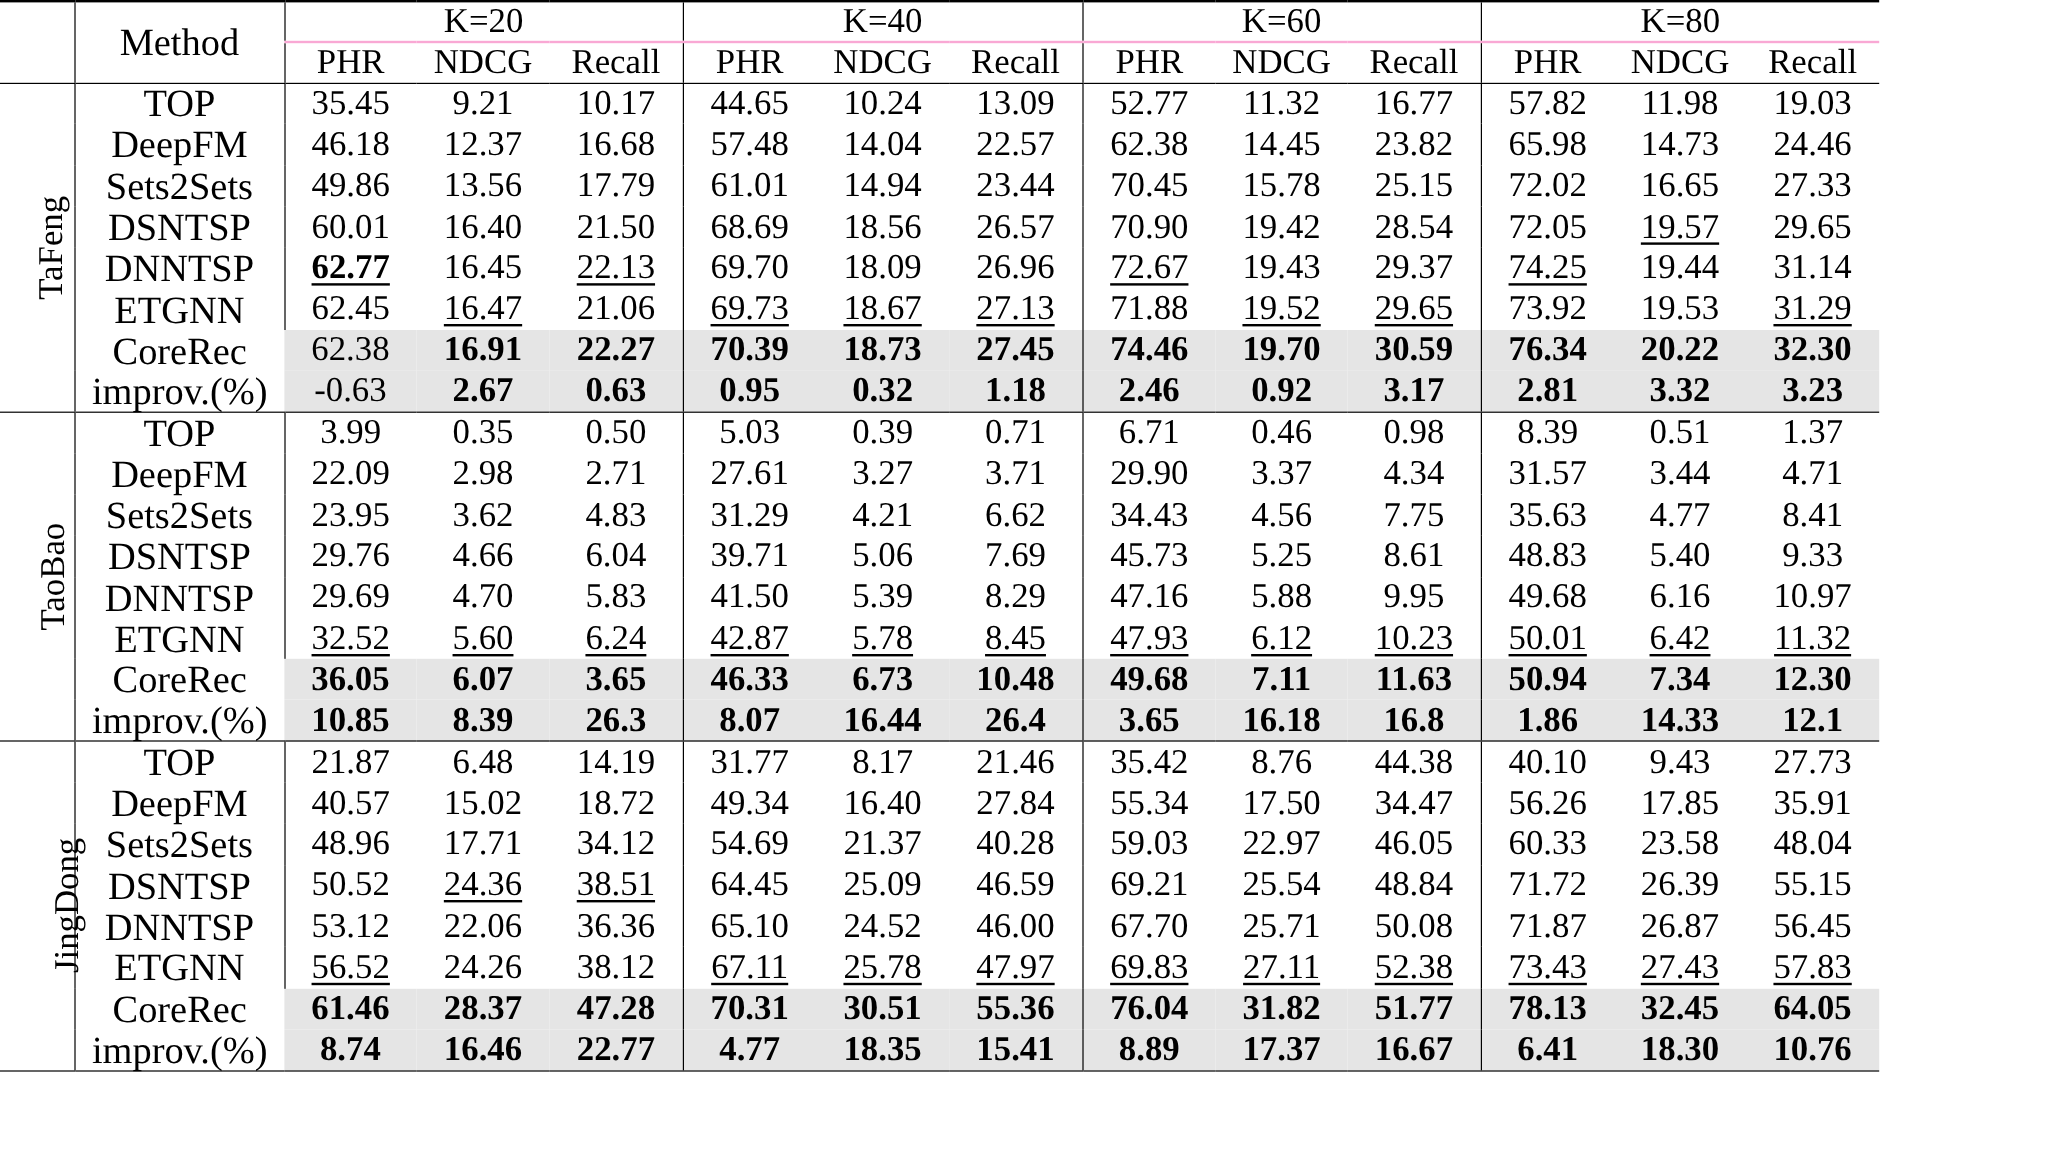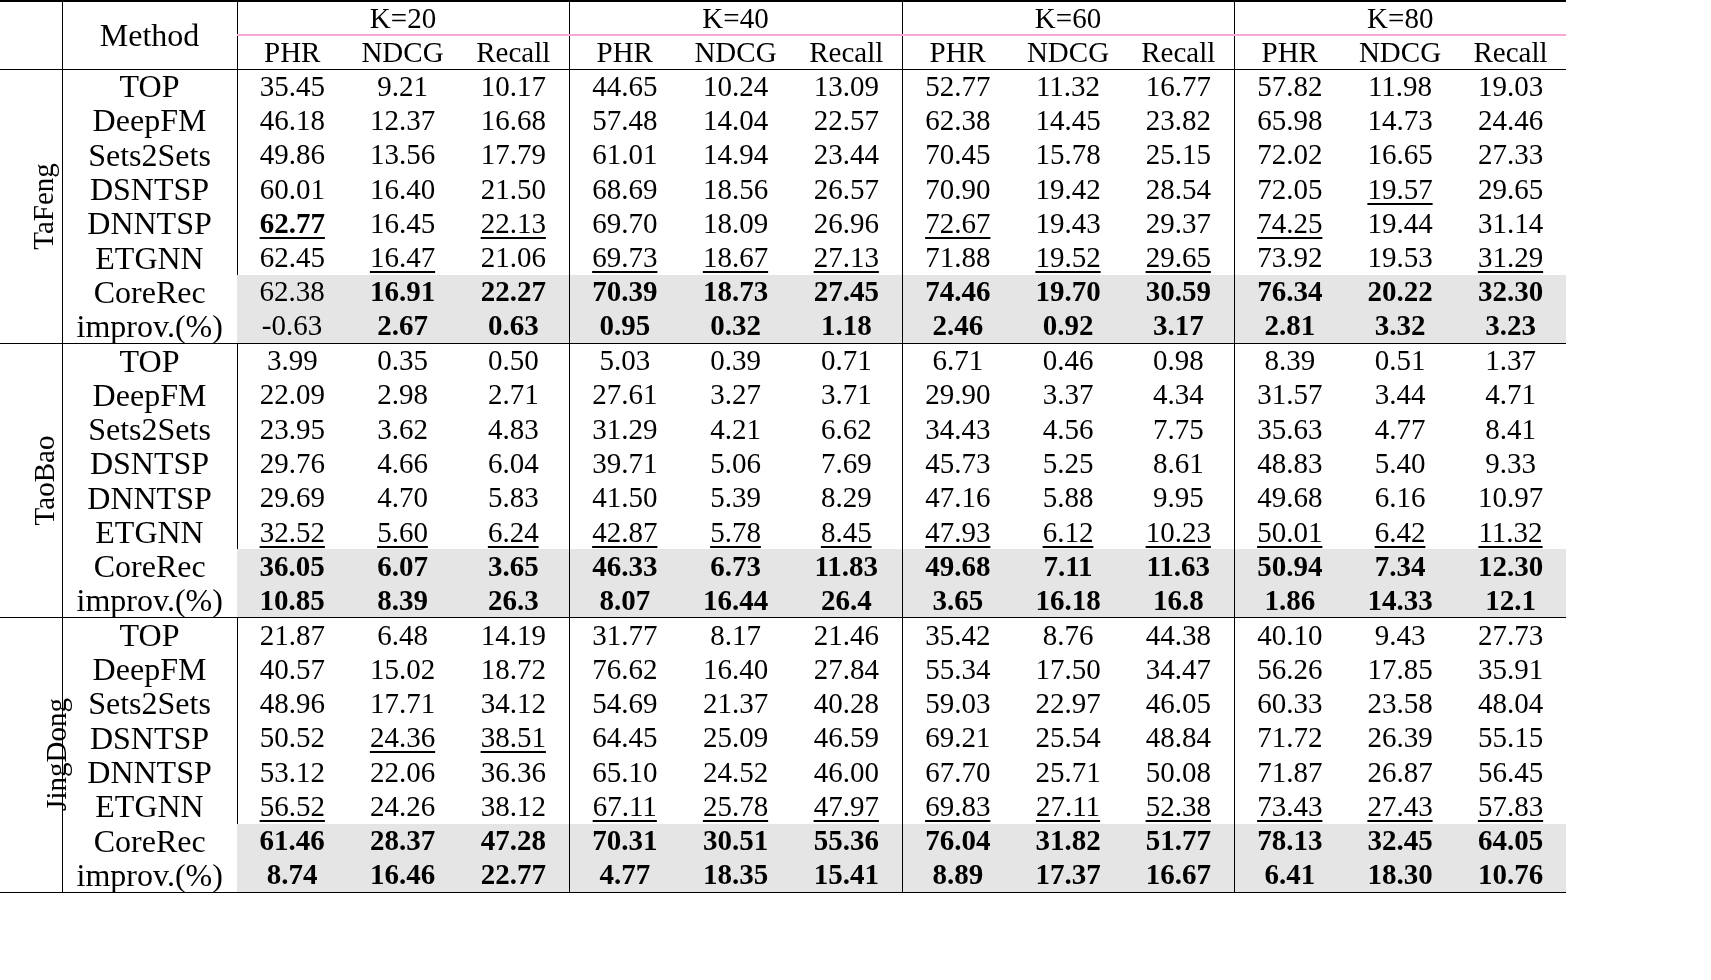--- a/index.html
+++ b/index.html
@@ -282,21 +282,21 @@
         <td class=""><span class="cell-inner u">6.42</span></td>
         <td class=""><span class="cell-inner u">11.32</span></td>
       </tr>
       <tr class="row">
         <td class="method b" style="border-left: 1.5px solid rgb(0, 0, 0);">CoreRec</td>
         <td class="shade"><span class="cell-inner b">36.05</span></td>
         <td class="shade"><span class="cell-inner b">6.07</span></td>
         <td class="shade"><span class="cell-inner b">3.65</span></td>
         <td class="vl shade"><span class="cell-inner b">46.33</span></td>
         <td class="shade"><span class="cell-inner b">6.73</span></td>
-        <td class="shade"><span class="cell-inner b">11.83</span></td>
+        <td class="shade"><span class="cell-inner b">10.48</span></td>
         <td class="vl shade"><span class="cell-inner b">49.68</span></td>
         <td class="shade"><span class="cell-inner b">7.11</span></td>
         <td class="shade"><span class="cell-inner b">11.63</span></td>
         <td class="vl shade"><span class="cell-inner b">50.94</span></td>
         <td class="shade"><span class="cell-inner b">7.34</span></td>
         <td class="shade"><span class="cell-inner b">12.30</span></td>
       </tr>
       <tr class="row sec-end">
         <td class="method" style="border-left: 1.5px solid rgb(0, 0, 0);">improv.(%)</td>
         <td class="shade"><span class="cell-inner b">10.85</span></td>
@@ -326,21 +326,21 @@
         <td class=""><span class="cell-inner">44.38</span></td>
         <td class="vl"><span class="cell-inner">40.10</span></td>
         <td class=""><span class="cell-inner">9.43</span></td>
         <td class=""><span class="cell-inner">27.73</span></td>
       </tr>
       <tr class="row">
         <td class="method vl-right" style="border-left: 1.5px solid rgb(0, 0, 0);">DeepFM</td>
         <td class="vl"><span class="cell-inner">40.57</span></td>
         <td class=""><span class="cell-inner">15.02</span></td>
         <td class=""><span class="cell-inner">18.72</span></td>
-        <td class="vl"><span class="cell-inner">76.62</span></td>
+        <td class="vl"><span class="cell-inner">49.34</span></td>
         <td class=""><span class="cell-inner">16.40</span></td>
         <td class=""><span class="cell-inner">27.84</span></td>
         <td class="vl"><span class="cell-inner">55.34</span></td>
         <td class=""><span class="cell-inner">17.50</span></td>
         <td class=""><span class="cell-inner">34.47</span></td>
         <td class="vl"><span class="cell-inner">56.26</span></td>
         <td class=""><span class="cell-inner">17.85</span></td>
         <td class=""><span class="cell-inner">35.91</span></td>
       </tr>
       <tr class="row">

